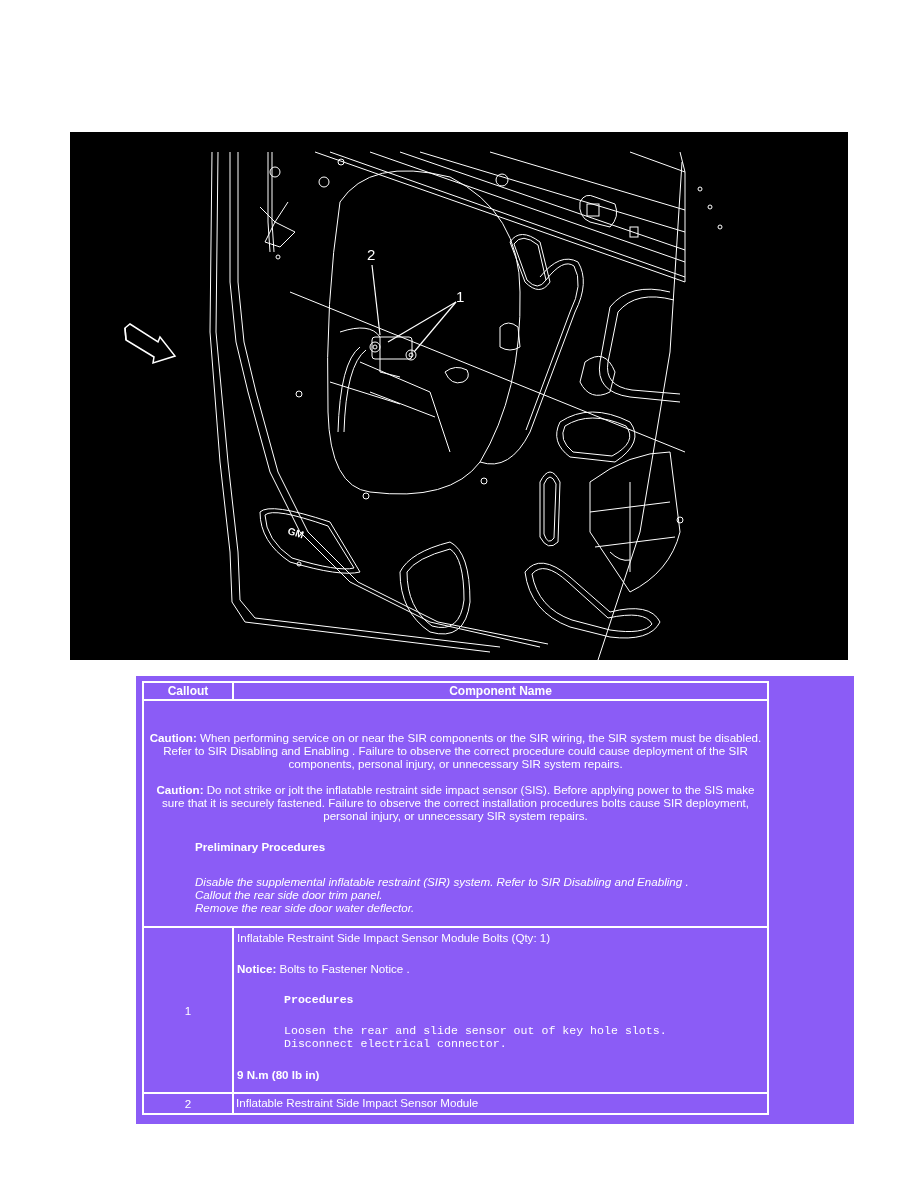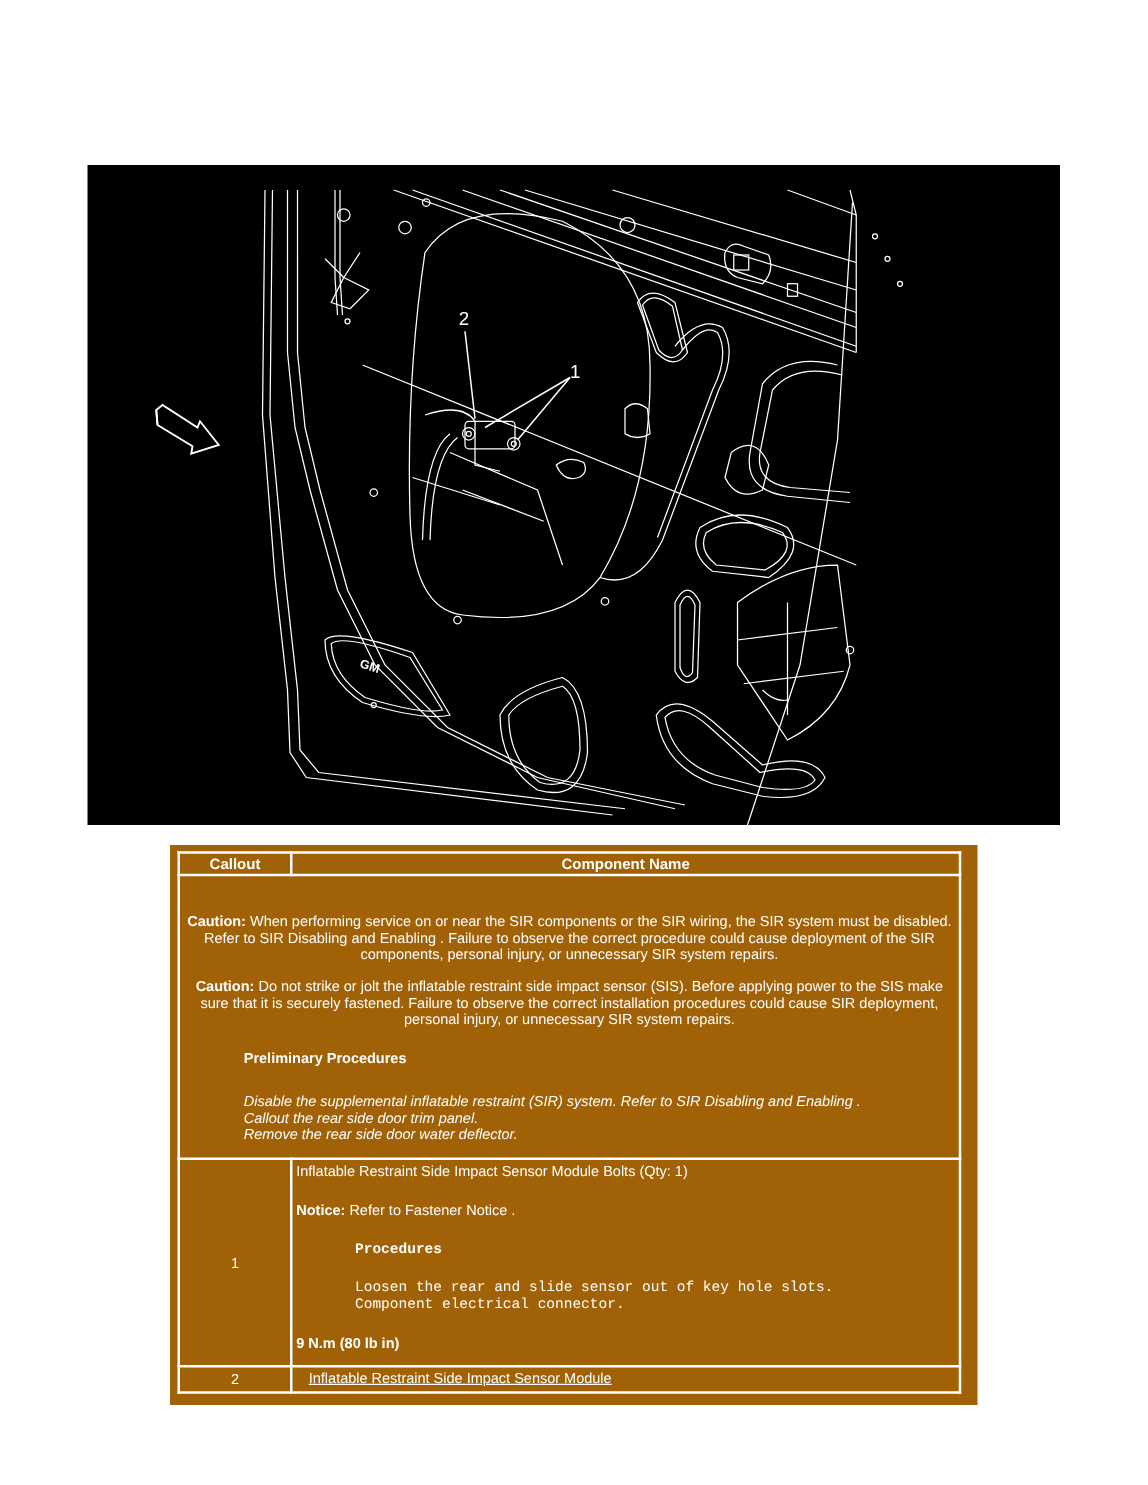--- a/index.html
+++ b/index.html
@@ -1,38 +1,38 @@
 <!DOCTYPE html>
 <html><head>
 <meta charset="utf-8">
 <style>
   html, body { margin: 0; padding: 0; background: #ffffff; }
   body { width: 918px; height: 1188px; position: relative; overflow: hidden;
          font-family: "Liberation Sans", "DejaVu Sans", sans-serif; }
   .figure { position: absolute; left: 70px; top: 132px; width: 778px; height: 528px; background: #000; }
   .figure svg { display: block; width: 778px; height: 528px; }
-  .tbl-wrap { position: absolute; left: 136px; top: 676px; width: 646px; height: 448px; background: #a16207; }
+  .tbl-wrap { position: absolute; left: 136px; top: 676px; width: 718px; height: 448px; background: #8b5cf6; }
   table.comp { position: absolute; left: 6px; top: 5px; width: 627px; border-collapse: collapse;
                color: #fff; font-size: 11.6px; line-height: 13px; }
   table.comp td, table.comp th { border: 2px solid #fff; padding: 0; vertical-align: top; }
   table.comp th { font-weight: bold; text-align: center; height: 16px; vertical-align: middle; font-size: 12px; }
   .callout-col { width: 88px; }
   .intro { padding: 30px 4px 0 4px !important; height: 195px; }
   .intro p { margin: 0 0 13px 0; text-align: center; }
   .intro .b { font-weight: bold; }
   .prelim { padding-left: 47px; }
   .prelim .h { font-weight: bold; margin: 18px 0 22px 0; }
   .prelim .l { margin: 0; font-style: italic; }
   .num { text-align: center; vertical-align: middle !important; }
   .r1 { padding: 3px 3px 2px 3px !important; height: 159px; }
   .r1 p { margin: 0; }
   .r1 .gap { height: 18px; }
   .r1 .indent { padding-left: 47px; font-family: Liberation Mono, monospace; }
   .b { font-weight: bold; }
-  .r2 { padding: 2px 13px !important; height: 15px; text-decoration: underline; }
+  .r2 { padding: 2px 2px !important; height: 15px; }
 </style>
 </head>
 <body>
 
 <div class="figure">
   <svg viewBox="0 0 778 528" xmlns="http://www.w3.org/2000/svg">
     <g fill="none" stroke="#fff" stroke-width="1">
 
       <path d="M142 20 L140 200 L150 330 L160 420 L162 470 L175 490 L420 520"></path>
       <path d="M148 20 L146 200 L158 330 L168 420 L170 468 L185 486 L430 515"></path>
@@ -135,40 +135,40 @@
 <div class="tbl-wrap">
   <table class="comp">
     <tbody>
         <tr>
       <th class="callout-col">Callout</th>
       <th>Component Name</th>
     </tr>
     <tr>
       <td colspan="2" class="intro">
         <p><span class="b">Caution:</span><span> When performing service on or near the SIR components or the SIR wiring, the SIR system must be disabled. Refer to SIR Disabling and Enabling . Failure to observe the correct procedure could cause deployment of the SIR components, personal injury, or unnecessary SIR system repairs.</span></p>
-        <p><span class="b">Caution:</span><span> Do not strike or jolt the inflatable restraint side impact sensor (SIS). Before applying power to the SIS make sure that it is securely fastened. Failure to observe the correct installation procedures could cause SIR deployment, personal injury, or unnecessary SIR system repairs.</span></p>
+        <p><span class="b">Caution:</span><span> Do not strike or jolt the inflatable restraint side impact sensor (SIS). Before applying power to the SIS make sure that it is securely fastened. Failure to observe the correct installation procedures bolts cause SIR deployment, personal injury, or unnecessary SIR system repairs.</span></p>
         <div class="prelim">
           <div class="h">Preliminary Procedures</div>
           <div class="l">Disable the supplemental inflatable restraint (SIR) system. Refer to SIR Disabling and Enabling .</div>
           <div class="l">Callout the rear side door trim panel.</div>
           <div class="l">Remove the rear side door water deflector.</div>
         </div>
       </td>
     </tr>
     <tr>
       <td class="num callout-col">1</td>
       <td class="r1">
         <p>Inflatable Restraint Side Impact Sensor Module Bolts (Qty: 1)</p>
         <div class="gap"></div>
-        <p><span class="b">Notice:</span><span> Refer to Fastener Notice .</span></p>
+        <p><span class="b">Notice:</span><span> Bolts to Fastener Notice .</span></p>
         <div class="gap"></div>
         <p class="indent b">Procedures</p>
         <div class="gap"></div>
         <p class="indent">Loosen the rear and slide sensor out of key hole slots.</p>
-        <p class="indent">Component electrical connector.</p>
+        <p class="indent">Disconnect electrical connector.</p>
         <div class="gap"></div>
         <p class="b">9 N.m (80 lb in)</p>
       </td>
     </tr>
     <tr>
       <td class="num callout-col">2</td>
       <td class="r2">Inflatable Restraint Side Impact Sensor Module</td>
     </tr>
   </tbody>
     </table>

